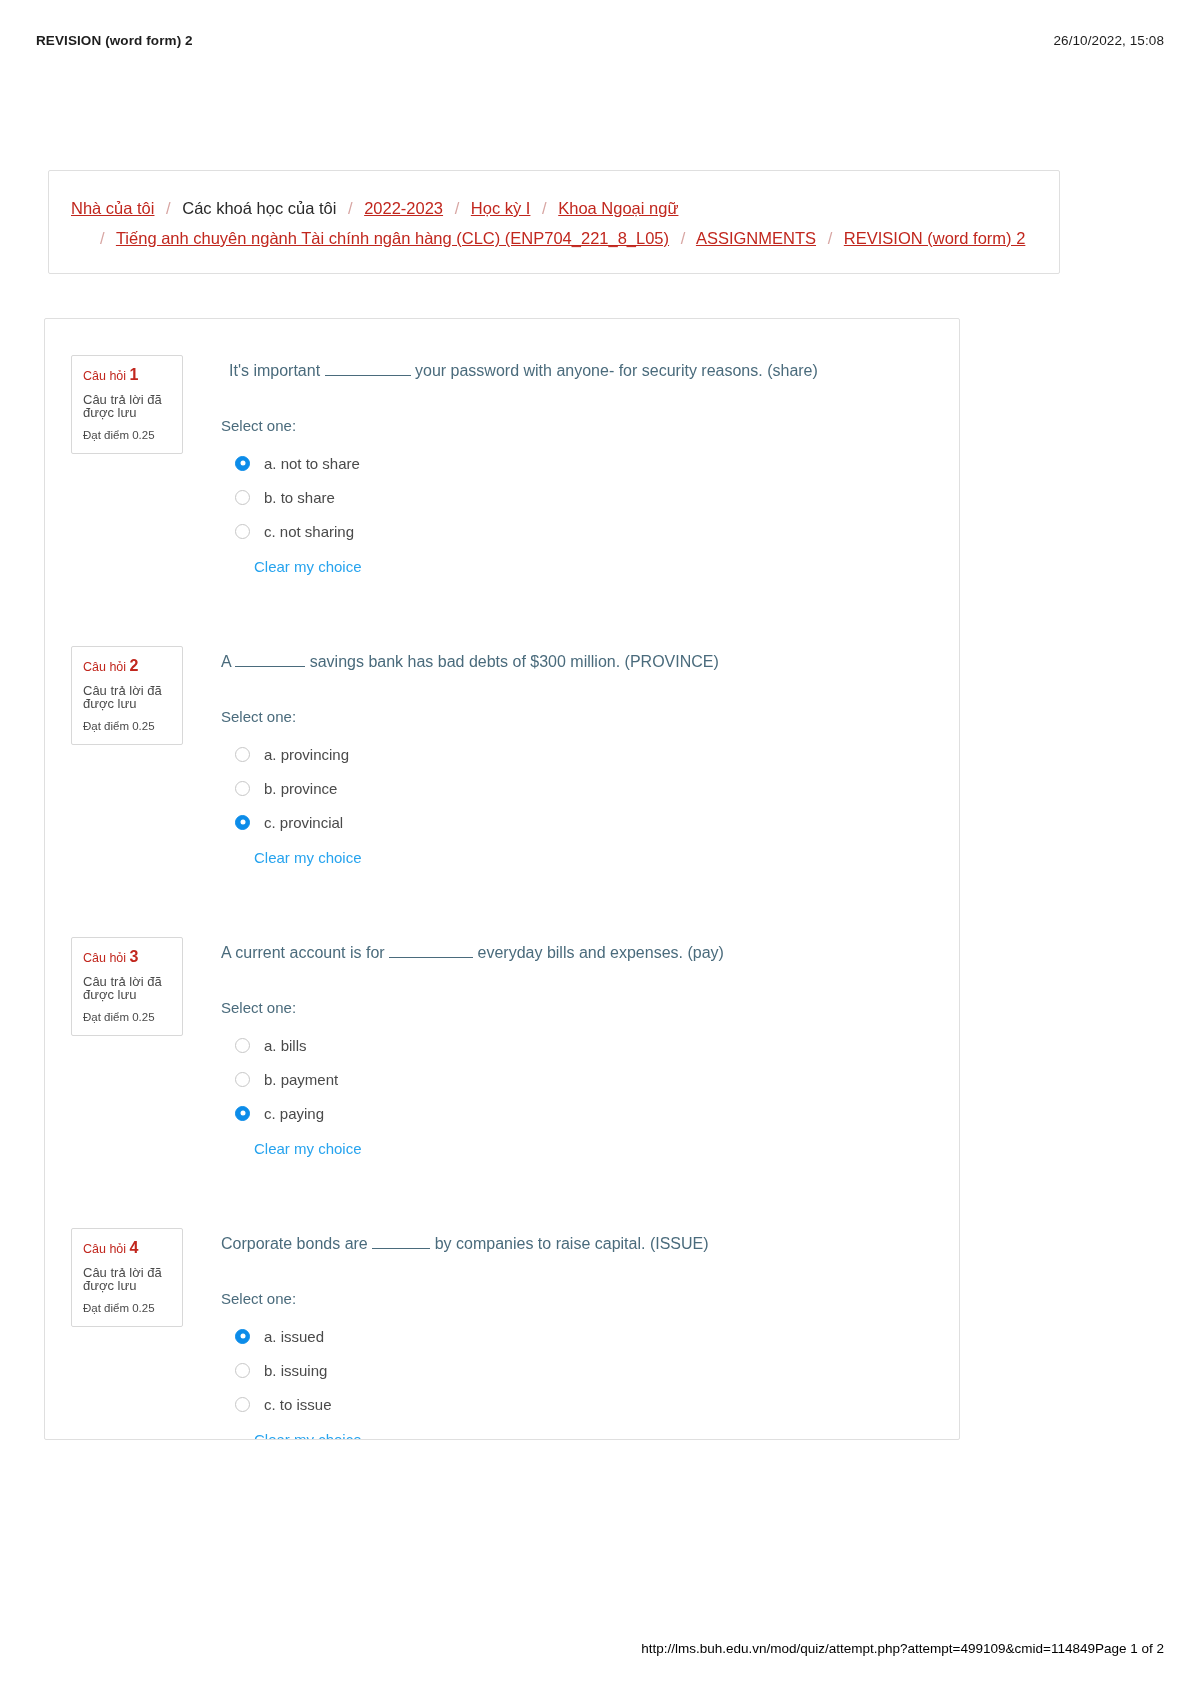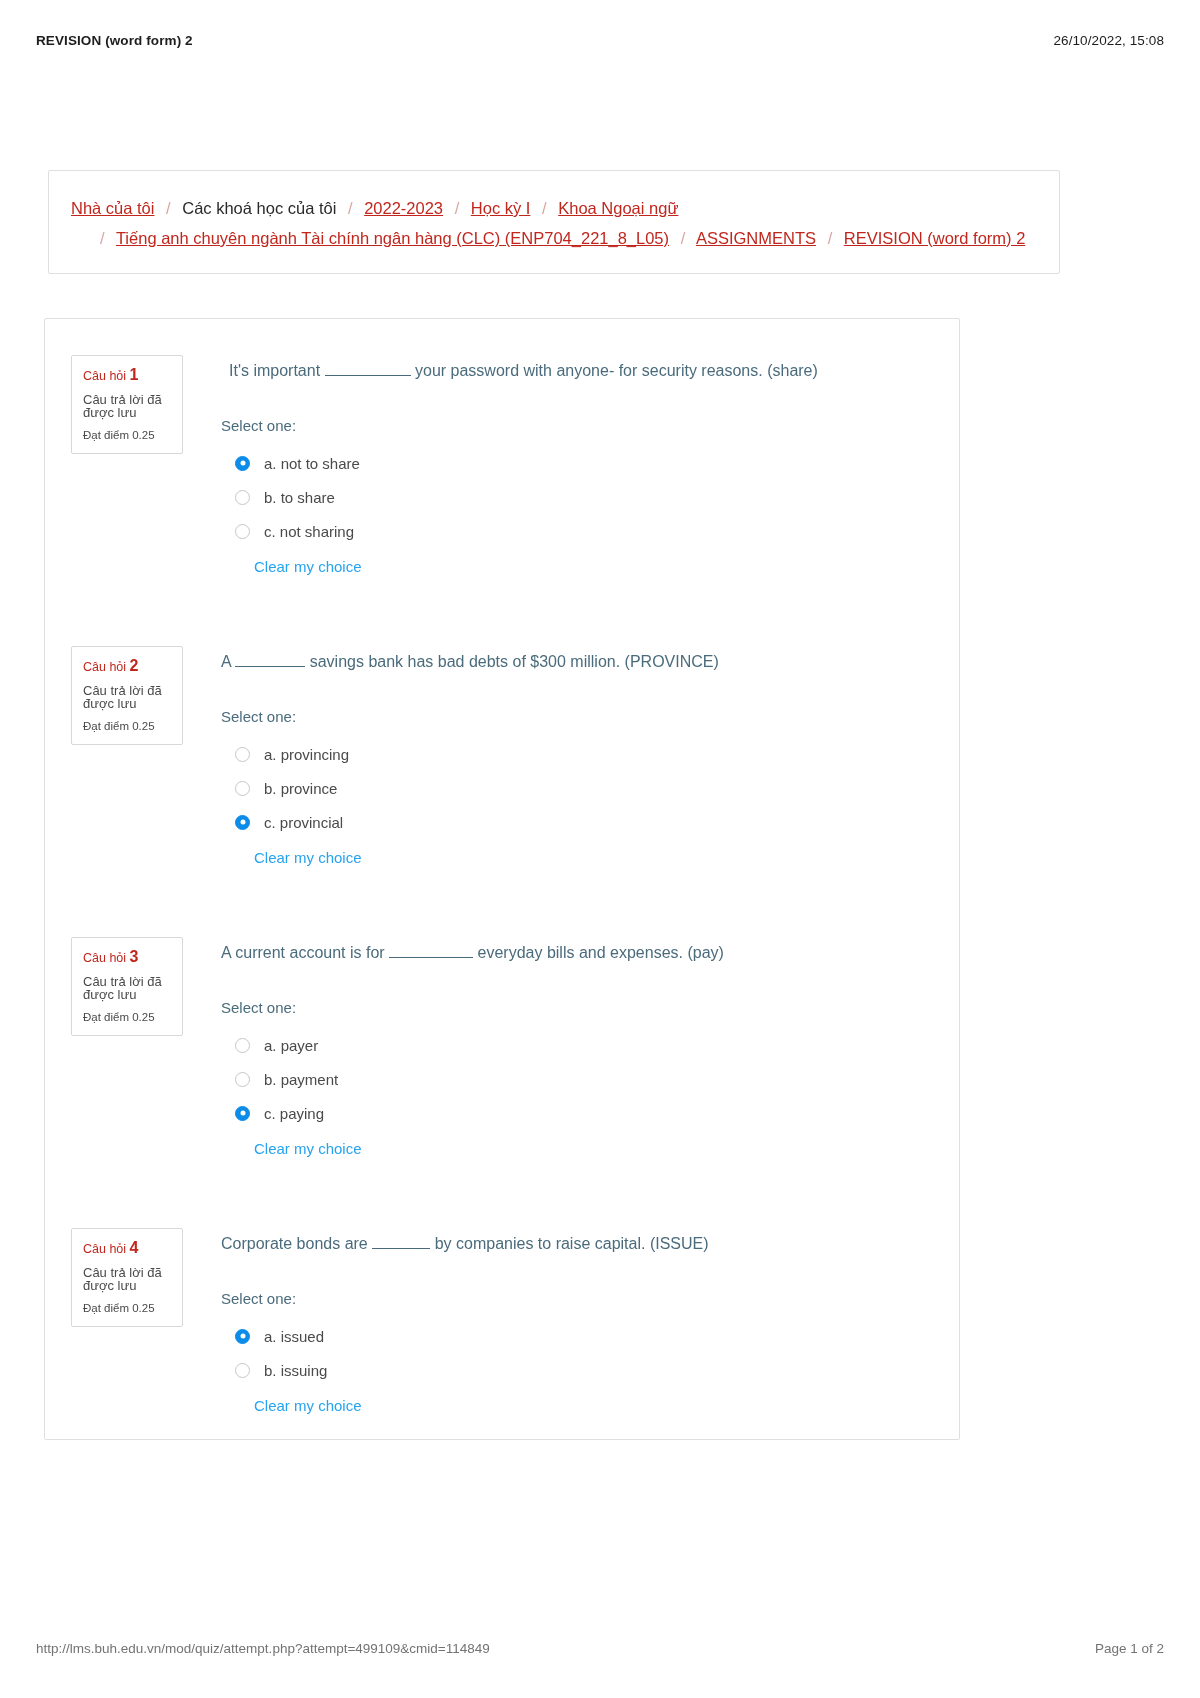--- a/index.html
+++ b/index.html
@@ -193,23 +193,23 @@
   .q4 { margin-top: 48px; }
 
   
   .page-footer {
     position: absolute;
     bottom: 42px;
     left: 36px;
     right: 36px;
     display: flex;
     align-items: center;
-    justify-content: space-between;
+    justify-content: flex-end;
     font-size: 13.5px;
-    color: #737373;
+    color: #000000;
   }
   .page-footer .pf-left { font-weight: normal; }
   .page-footer .pf-right { font-weight: normal; }
 </style>
 </head>
 <body>
 
 <div class="page-header">
   <div class="ph-left">REVISION (word form) 2</div>
   <div class="ph-right">26/10/2022, 15:08</div>
@@ -321,21 +321,21 @@
     <div class="qbody">
       <div class="qtext">
         <span>A current account is for</span>
         <span class="blank w3"></span>
         <span>everyday bills and expenses. (pay)</span>
       </div>
       <div class="select-one">Select one:</div>
       <ul class="answers">
         <li class="answer">
           <span class="radio"></span>
-          <span class="answer-label">a. payer</span>
+          <span class="answer-label">a. bills</span>
         </li>
         <li class="answer">
           <span class="radio"></span>
           <span class="answer-label">b. payment</span>
         </li>
         <li class="answer">
           <span class="radio checked"></span>
           <span class="answer-label">c. paying</span>
         </li>
       </ul>
@@ -361,20 +361,24 @@
       <div class="select-one">Select one:</div>
       <ul class="answers">
         <li class="answer">
           <span class="radio checked"></span>
           <span class="answer-label">a. issued</span>
         </li>
         <li class="answer">
           <span class="radio"></span>
           <span class="answer-label">b. issuing</span>
         </li>
+        <li class="answer">
+          <span class="radio"></span>
+          <span class="answer-label">c. to issue</span>
+        </li>
       </ul>
       <a class="clear-choice">Clear my choice</a>
     </div>
   </div>
 
 </div>
 
 <div class="page-footer">
   <div class="pf-left">http://lms.buh.edu.vn/mod/quiz/attempt.php?attempt=499109&amp;cmid=114849</div>
   <div class="pf-right">Page 1 of 2</div>

